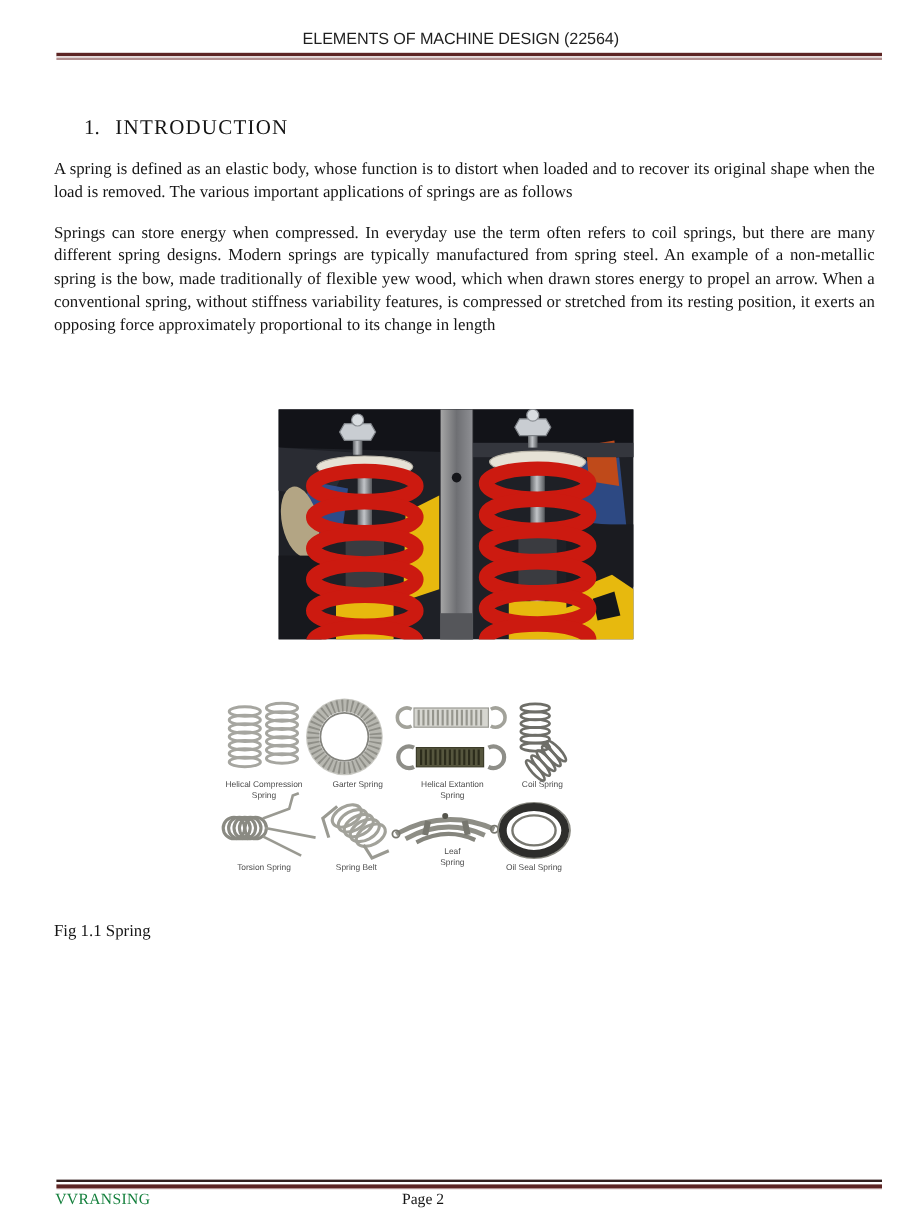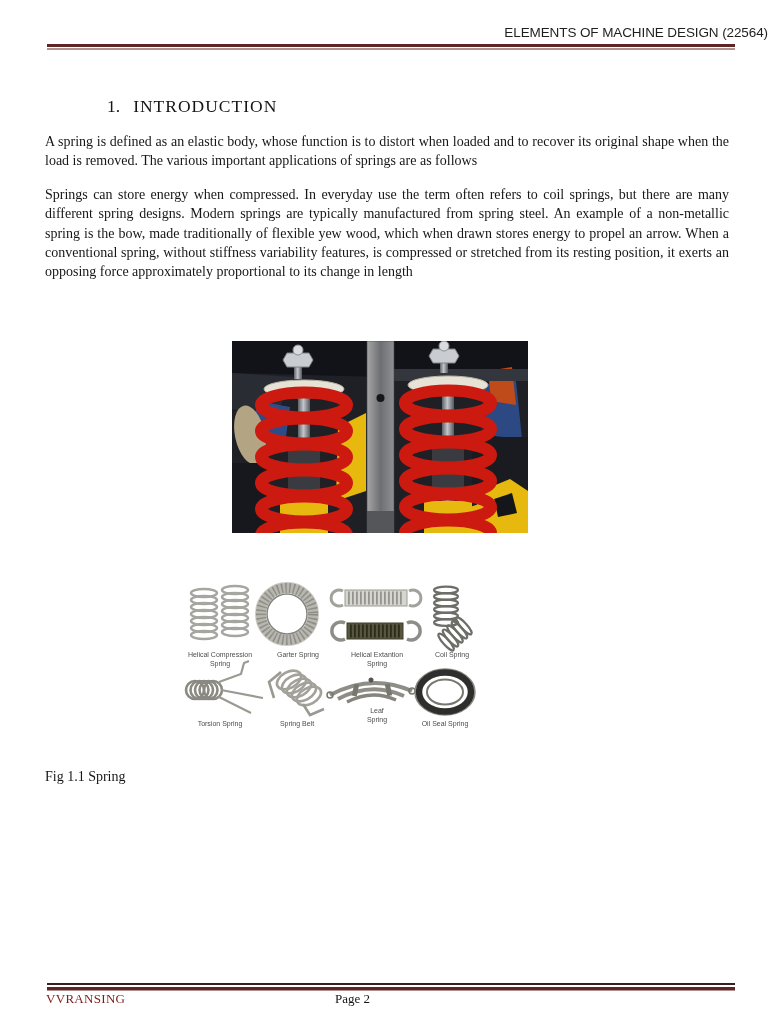--- a/index.html
+++ b/index.html
@@ -1,59 +1,58 @@
 <!DOCTYPE html>
 <html><head>
 <meta charset="utf-8">
 <style>
   html,body{margin:0;padding:0;background:#ffffff;}
   .page{
     position:relative;width:768px;height:1024px;background:#ffffff;overflow:hidden;
     font-family:"Liberation Serif","DejaVu Serif",serif;color:#1a1a1a;
   }
   .header-title{
-    position:absolute;top:25px;left:0;width:768px;text-align:right;
+    position:absolute;top:25px;left:0;width:768px;text-align:center;
     font-family:"Liberation Sans","DejaVu Sans",sans-serif;
     font-size:13.5px;font-weight:500;color:#1f1f1f;letter-spacing:-0.1px;
   }
   .rule{position:absolute;left:47px;width:688px;}
   .rule-header{top:44px;}
   .rule .dark{height:3px;background:#5d2524;}
   .rule .gap{height:1px;background:#ffffff;}
   .rule .light{height:2px;background:#b29090;}
   .rule-footer{top:983px;}
   .rule-footer .thin{height:2px;background:#33201f;}
   .rule-footer .gap2{height:2px;background:#ffffff;}
   .rule-footer .dark{height:3px;}
   .rule-footer .light{height:1px;}
   .section-heading{
     position:absolute;top:96px;left:70px;font-size:17.5px;letter-spacing:1px;
     color:#141414;
-    margin-left:37px;
   }
   .section-heading .num{margin-right:13px;letter-spacing:0;}
   .para{
     position:absolute;left:45px;width:684px;text-align:justify;
     font-size:14px;line-height:19.3px;color:#161616;
   }
   .para-1{top:132px;}
   .para-2{top:185px;}
   .photo-figure{position:absolute;top:341px;left:232px;width:296px;height:192px;}
   .types-figure{position:absolute;top:578px;left:183px;width:320px;height:155px;background:#fff;}
   .types-figure svg{position:absolute;top:0;left:0;}
   .spring-label{
     position:absolute;transform:translateX(-50%);text-align:center;
     font-family:"Liberation Sans","DejaVu Sans",sans-serif;
     font-size:7px;line-height:9px;color:#4d4d4d;white-space:pre-line;width:90px;
   }
   .figure-caption{
     position:absolute;top:769px;left:45px;width:684px;
     font-size:14px;color:#161616;
   }
-  .footer-author{position:absolute;top:991px;left:46px;font-size:13px;letter-spacing:0.3px;color:#7f1d1d;}
+  .footer-author{position:absolute;top:991px;left:46px;font-size:13px;letter-spacing:0.3px;color:#15803d;}
   .footer-page{position:absolute;top:991px;left:335px;font-size:13px;color:#141414;}
 </style>
 </head>
 <body>
 
 <div class="page">
 
   <div class="header-title">ELEMENTS OF MACHINE DESIGN (22564)</div>
 
   <div class="rule rule-header">

